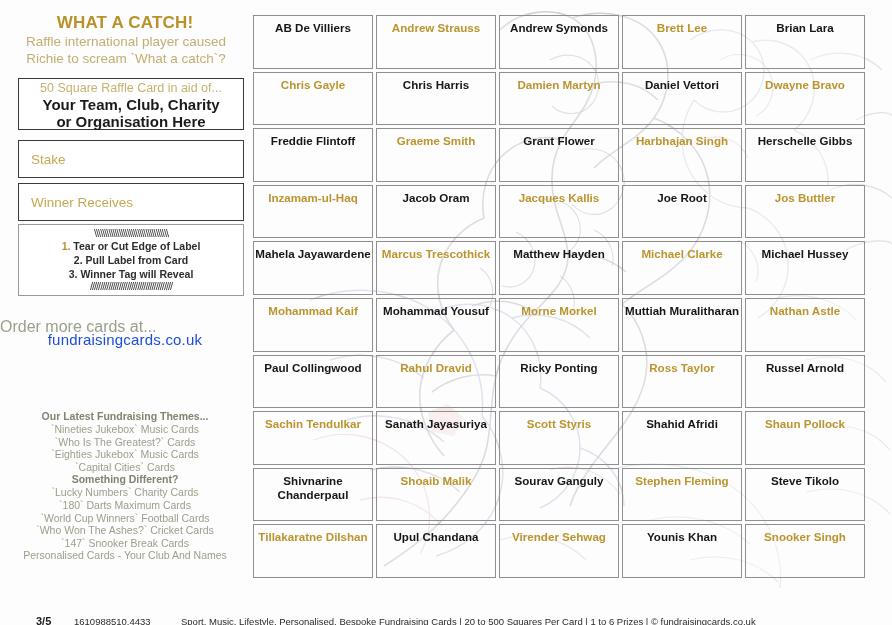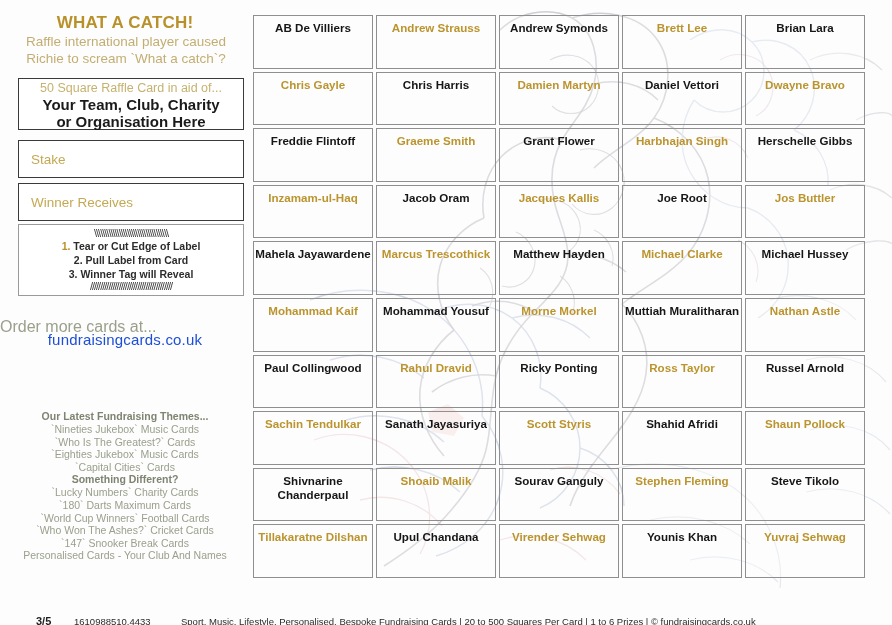--- a/index.html
+++ b/index.html
@@ -277,21 +277,21 @@
       <div class="cell gold">Shaun Pollock</div>
       <div class="cell">Shivnarine Chanderpaul</div>
       <div class="cell gold">Shoaib Malik</div>
       <div class="cell">Sourav Ganguly</div>
       <div class="cell gold">Stephen Fleming</div>
       <div class="cell">Steve Tikolo</div>
       <div class="cell gold">Tillakaratne Dilshan</div>
       <div class="cell">Upul Chandana</div>
       <div class="cell gold">Virender Sehwag</div>
       <div class="cell">Younis Khan</div>
-      <div class="cell gold">Yuvraj Sehwag</div>
+      <div class="cell gold">Snooker Singh</div>
     </div>
 
   <div id="footer">
     <span id="pg">3/5</span>
     <span id="ref">1610988510.4433</span>
     <span id="ftxt">Sport, Music, Lifestyle, Personalised, Bespoke Fundraising Cards | 20 to 500 Squares Per Card | 1 to 6 Prizes | © fundraisingcards.co.uk</span>
   </div>
 
 </div>
 

